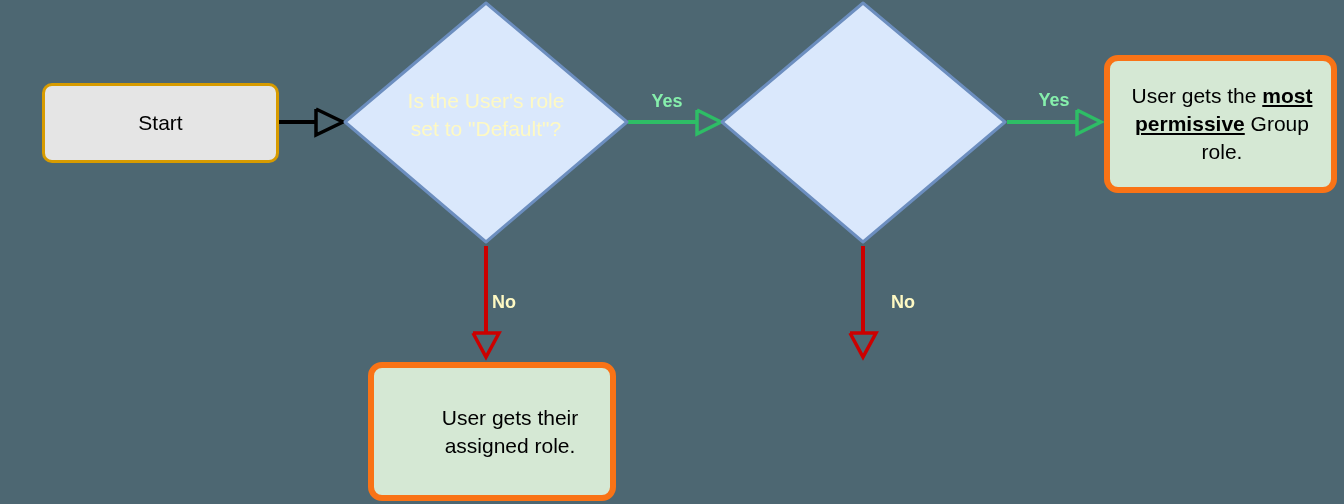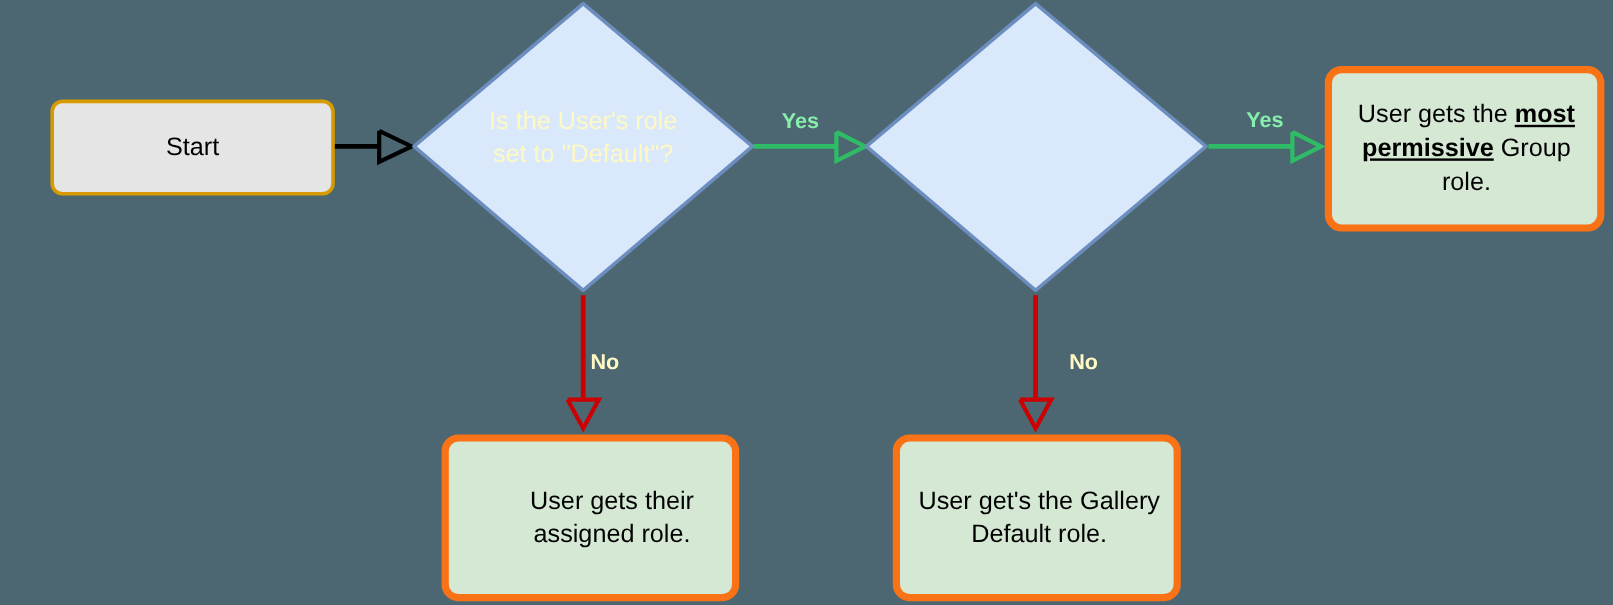--- a/index.html
+++ b/index.html
@@ -106,22 +106,19 @@
   <div class="diamond-label dlabel-1">Is the User's role set to "Default"?</div>
 
   <div class="node-box outcome-box outcome-group">
     <span class="inner"><span>User gets the </span><span class="emph">most permissive</span><span> Group role.</span></span>
   </div>
 
   <div class="node-box outcome-box outcome-assign">
     <span class="inner">User gets their assigned role.</span>
   </div>
 
-  <div class="node-box outcome-box outcome-gallery">
-    <span class="inner">User get's the Gallery Default role.</span>
-  </div>
 
   <div class="edge-label yes-label yes-1">Yes</div>
   <div class="edge-label yes-label yes-2">Yes</div>
   <div class="edge-label no-label no-1">No</div>
   <div class="edge-label no-label no-2">No</div>
 
 </div>
 
 </body></html>

